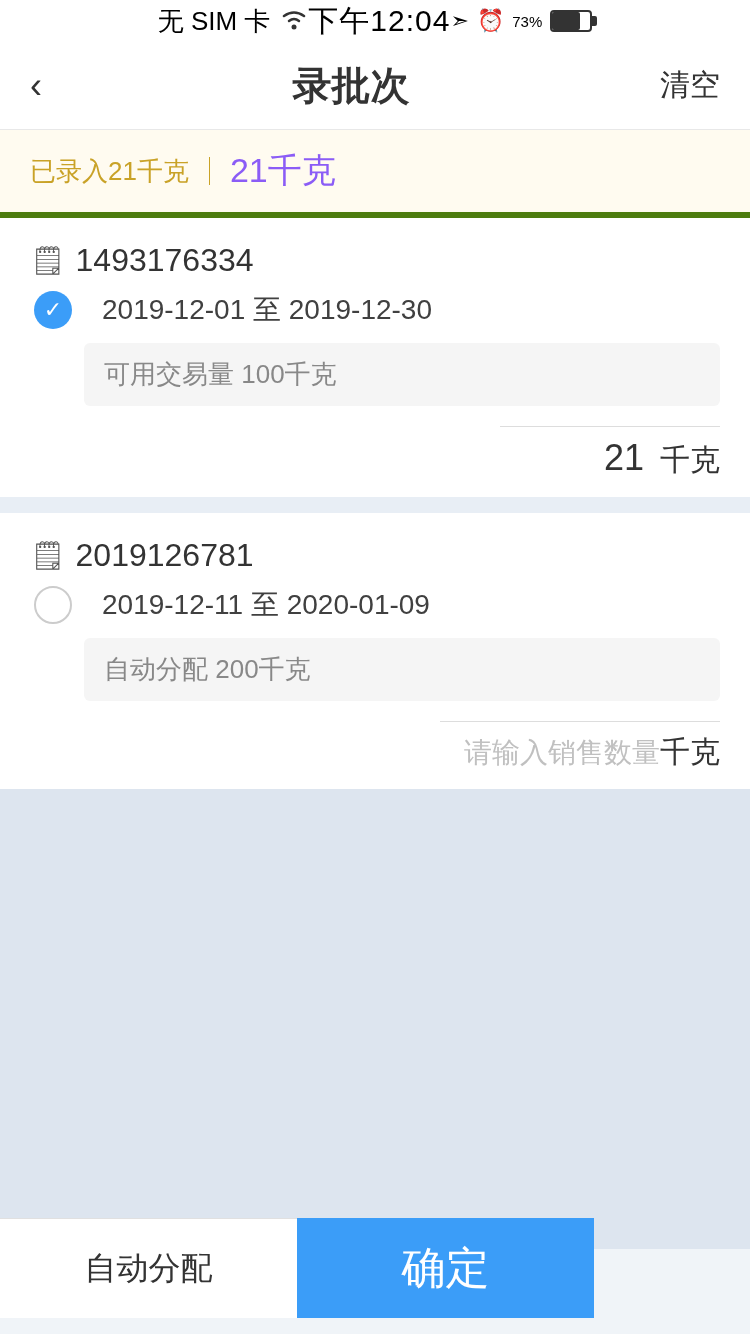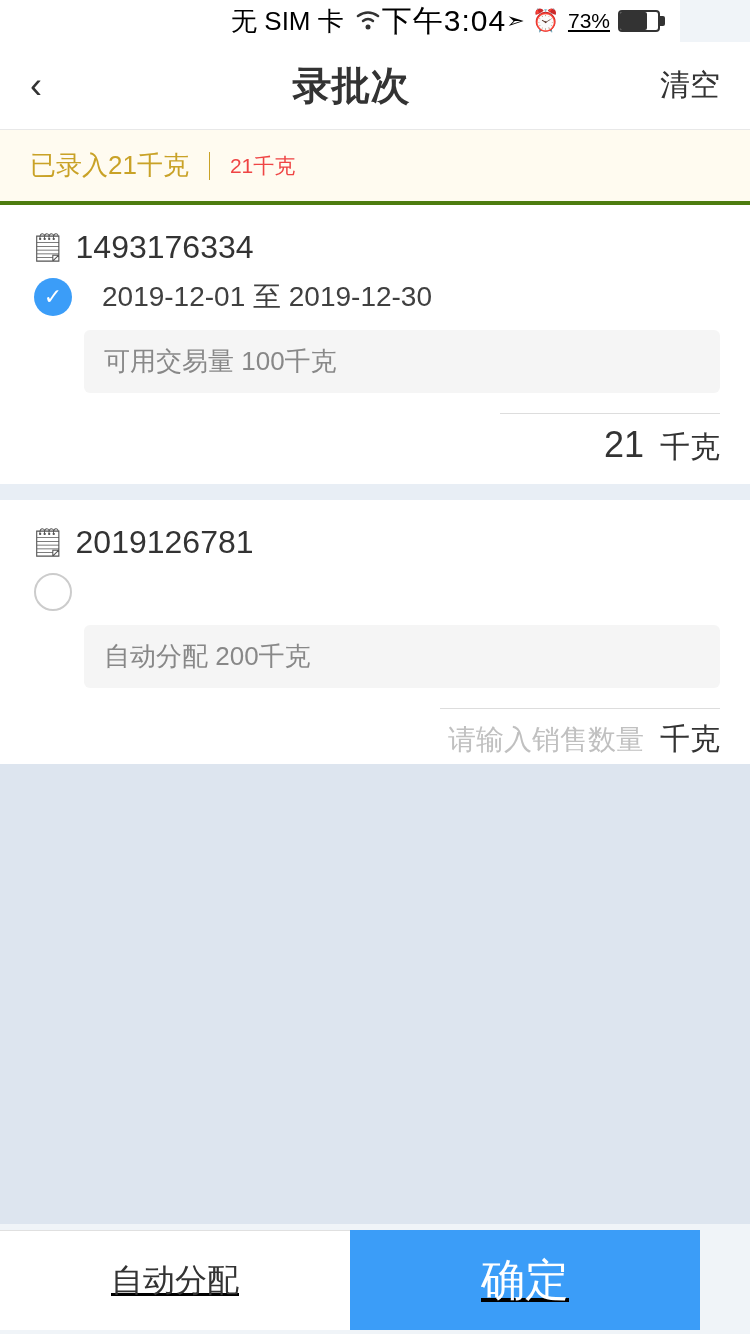--- a/index.html
+++ b/index.html
@@ -7,26 +7,26 @@
     body {
       width: 750px;
       min-height: 1334px;
       font-family: -apple-system, "PingFang SC", "Helvetica Neue", Arial, sans-serif;
       background: #f0f4f8;
       overflow-x: hidden;
     }
 
     
     .status-bar {
-      width: 680px;
+      width: 750px;
       height: 42px;
       background: #fff;
       display: flex;
       align-items: center;
-      justify-content: flex-end;
+      justify-content: center;
       padding: 0 20px;
       font-size: 26px;
     }
     .status-left {
       display: flex;
       align-items: center;
       gap: 10px;
     }
     .status-center {
       font-size: 30px;
@@ -94,34 +94,34 @@
     }
 
     
     .summary-bar {
       width: 750px;
       background: #fffbf0;
       padding: 18px 30px;
       display: flex;
       align-items: center;
       gap: 20px;
-      border-bottom: 4px solid #4d7c0f;
+      border-bottom: 6px solid #4d7c0f;
     }
     .summary-label {
       font-size: 26px;
       color: #c9a227;
     }
     .summary-divider {
       width: 1px;
       height: 28px;
       background: #c9a227;
     }
     .summary-value {
-      font-size: 21px;
-      color: #ef4444;
+      font-size: 34px;
+      color: #8b5cf6;
     }
 
     
     .content {
       background: #fff;
     }
 
     
     .batch-item {
       background: #fff;
@@ -214,22 +214,21 @@
     .batch-divider {
       height: 16px;
       background: #e8eef5;
     }
 
     
     .input-row {
       display: flex;
       align-items: baseline;
       justify-content: flex-end;
-      padding: 10px 30px 4px 30px;
-      gap: 16px;
+      padding: 10px 30px 16px 30px;
       background: #fff;
     }
     .input-placeholder {
       font-size: 28px;
       color: #c0c0c0;
     }
     .input-unit {
       font-size: 30px;
       color: #333;
     }
@@ -242,25 +241,24 @@
     
     .gray-area {
       background: #dde5ef;
       height: 460px;
       width: 750px;
     }
 
     
     .bottom-bar {
       position: fixed;
-      bottom: 4px;
-      width: 700px;
+      bottom: 16px;
+      width: 594px;
       height: 100px;
       display: flex;
-      text-decoration: underline;
     }
     .btn-auto {
       flex: 1;
       background: #fff;
       border: none;
       border-top: 1px solid #e0e0e0;
       font-size: 32px;
       color: #333;
       cursor: pointer;
       display: flex;
@@ -287,25 +285,25 @@
     <span>无 SIM 卡</span>
     <span>
       <svg width="28" height="22" viewBox="0 0 28 22">
         <path d="M14 18 Q14 18 14 18" stroke="#333" stroke-width="3" fill="none"></path>
         <path d="M9 13 Q14 9 19 13" stroke="#333" stroke-width="2.5" fill="none" stroke-linecap="round"></path>
         <path d="M4 8 Q14 1 24 8" stroke="#333" stroke-width="2.5" fill="none" stroke-linecap="round"></path>
         <circle cx="14" cy="19" r="2.5" fill="#333"></circle>
       </svg>
     </span>
   </div>
-  <div class="status-center">下午3:04</div>
+  <div class="status-center">下午12:04</div>
   <div class="status-right">
     <span style="font-size:22px;">➣</span>
     <span style="font-size:22px;">⏰</span>
-    <span style="font-size:21px;text-decoration:underline;">73%</span>
+    <span style="font-size:15px;">73%</span>
     <div class="battery-icon">
       <div class="battery-fill"></div>
     </div>
   </div>
 </div>
 
 <div class="nav-bar">
   <span class="nav-back">‹</span>
   <span class="nav-title">录批次</span>
   <span class="nav-clear">清空</span>
@@ -345,20 +343,21 @@
 
 <div class="content">
   <div class="batch-item">
     <div class="batch-header">
       <span class="batch-icon">🗒</span>
       <span class="batch-id">2019126781</span>
     </div>
     <div class="batch-date-row">
       <div class="radio-btn unselected">
       </div>
+      <span class="batch-date">2019-12-11 至 2020-01-09</span>
     </div>
     <div class="available-bar">
       <span class="available-text">自动分配 200千克</span>
     </div>
   </div>
 
   <div class="input-underline"></div>
   <div class="input-row">
     <span class="input-placeholder">请输入销售数量</span>
     <span class="input-unit">千克</span>

